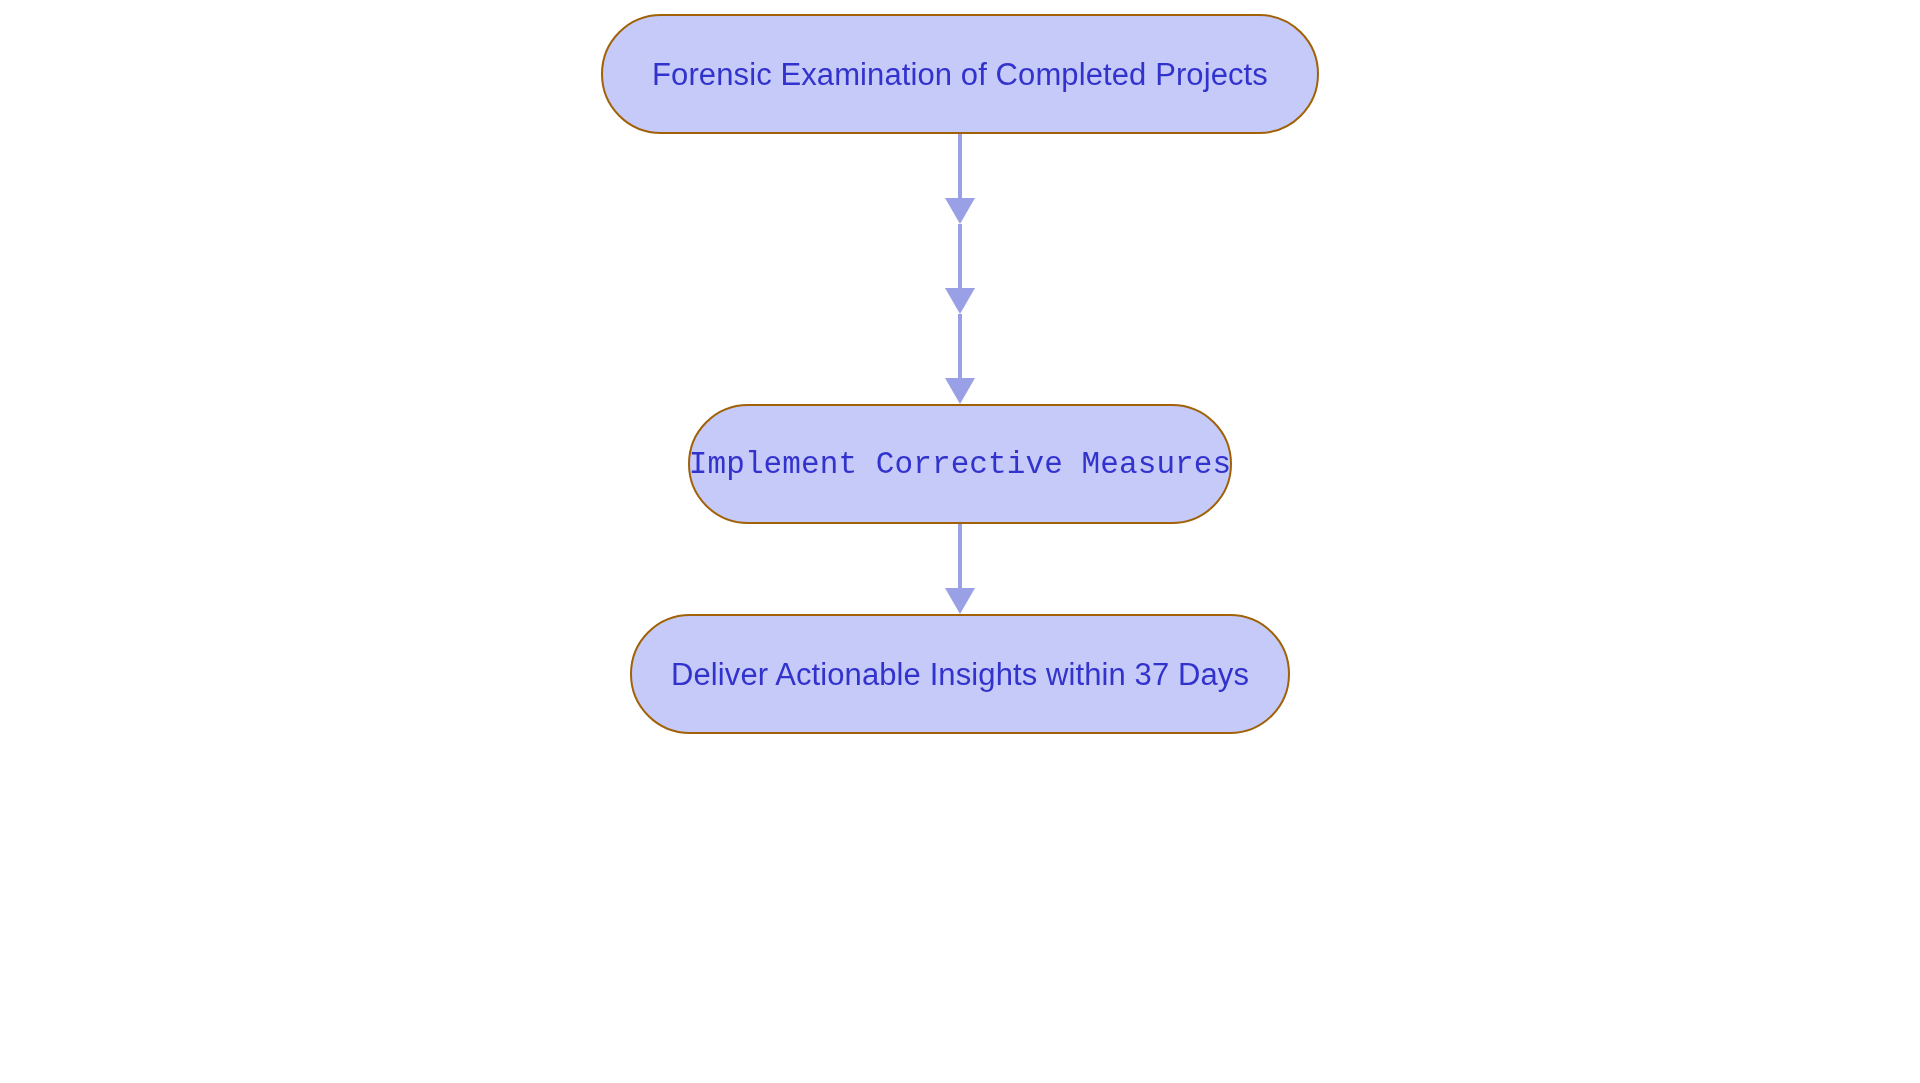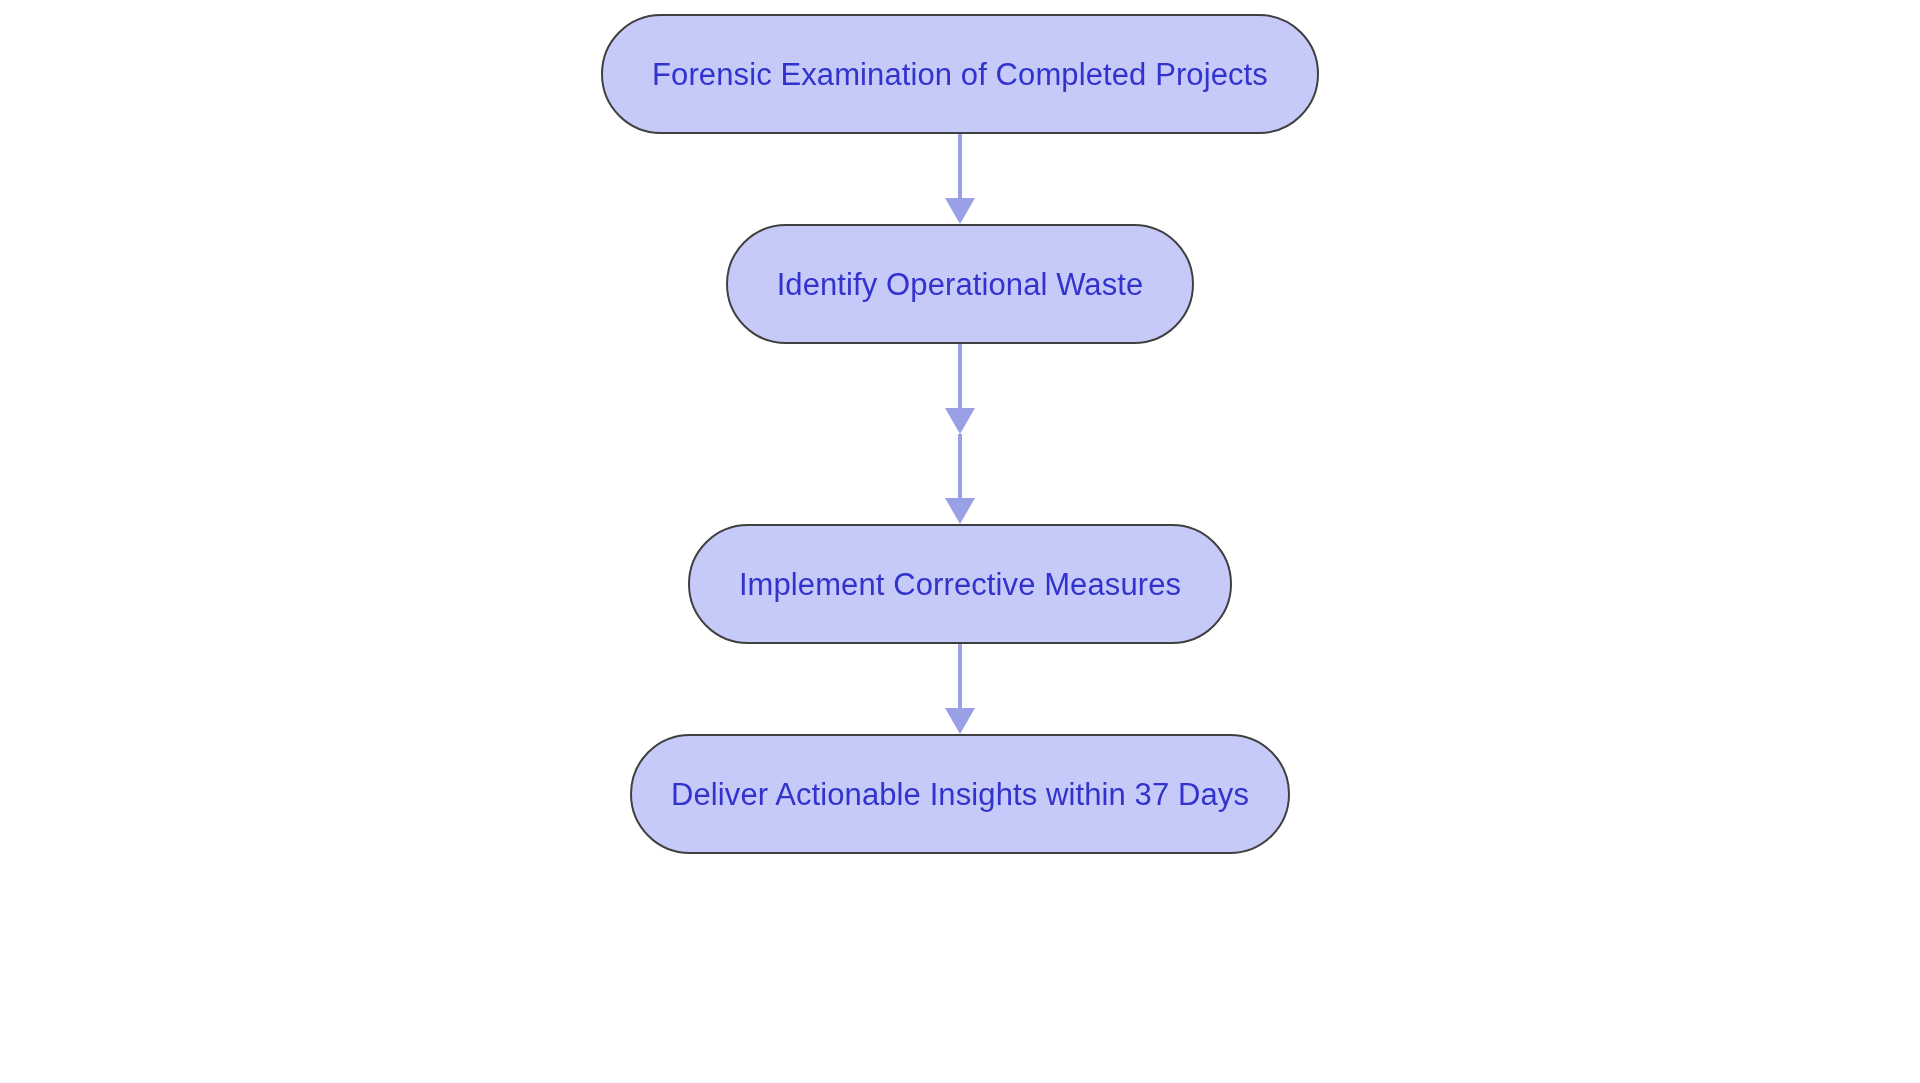--- a/index.html
+++ b/index.html
@@ -21,21 +21,21 @@
     background: #ffffff;
     display: flex;
     flex-direction: column;
     align-items: center;
   }
   .flow-node {
     box-sizing: border-box;
     height: 120px;
     border-radius: 60px;
     background: #c6caf9;
-    border: 2px solid #404040;
+    border: 2px solid #a16207;
     display: flex;
     align-items: center;
     justify-content: center;
     padding: 0 44px;
     white-space: nowrap;
   }
   .flow-node-label {
     font-size: 31px;
     line-height: 1;
     color: #3232cc;
@@ -66,44 +66,41 @@
     width: 0;
     height: 0;
     border-left: 15px solid transparent;
     border-right: 15px solid transparent;
     border-top: 26px solid #9aa0e6;
   }
   
   .node-w-0 { width: 718px; }
   .node-w-1 { width: 468px; }
   .node-w-2 { width: 386px; }
-  .node-w-3 { width: 544px; }
+  .node-w-3 { width: 544px; font-family: Liberation Mono, monospace; }
   .node-w-4 { width: 660px; }
 
   .spacer-top { height: 14px; }
 </style>
 </head>
 <body>
 
 <div id="flow-canvas">
 
   <div class="spacer-top"></div>
 
   <div class="flow-node node-w-0">
     <span class="flow-node-label">Forensic Examination of Completed Projects</span>
   </div>
 
   <div class="flow-connector">
     <span class="conn-line"></span>
     <span class="conn-head"></span>
   </div>
 
-  <div class="flow-node node-w-1">
-    <span class="flow-node-label">Identify Operational Waste</span>
-  </div>
 
   <div class="flow-connector">
     <span class="conn-line"></span>
     <span class="conn-head"></span>
   </div>
 
 
   <div class="flow-connector">
     <span class="conn-line"></span>
     <span class="conn-head"></span>

